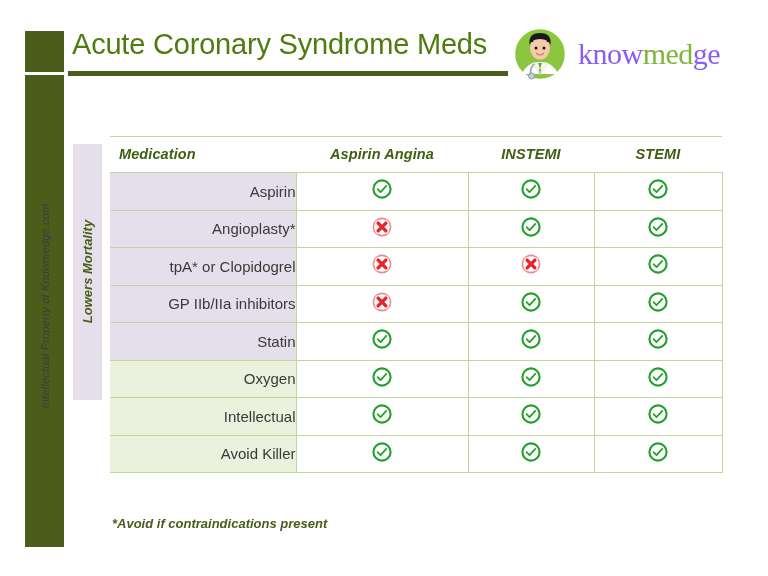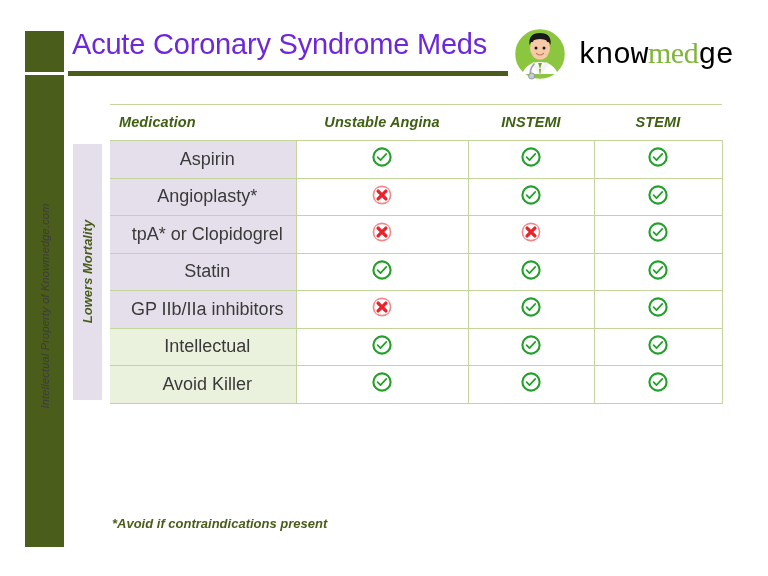--- a/index.html
+++ b/index.html
@@ -51,21 +51,21 @@
     letter-spacing: 0.2px;
   }
 
   
   #title {
     position: absolute;
     left: 72px;
     top: 28px;
     font-size: 29px;
     font-weight: 400;
-    color: #6d28d9;
+    color: #4d7c0f;
     letter-spacing: -0.2px;
     white-space: nowrap;
   }
   #title-rule {
     position: absolute;
     left: 68px;
     top: 71px;
     width: 440px;
     height: 5px;
     background: #4A5D1B;
@@ -85,34 +85,35 @@
     height: 56px;
     position: relative;
   }
   #logo-wordmark {
     font-family: "Liberation Serif", serif;
     font-size: 30px;
     letter-spacing: -0.5px;
     line-height: 1;
     white-space: nowrap;
   }
-  #logo-wordmark .dark { color: #000000; font-family: Liberation Mono, monospace; }
+  #logo-wordmark .dark { color: #8b5cf6; }
   #logo-wordmark .green { color: #7FB539; text-align: center; }
 
   
   #table-wrap {
     position: absolute;
     left: 110px;
     top: 104px;
     width: 612px;
   }
   table.med-table {
     border-collapse: collapse;
     width: 612px;
     table-layout: fixed;
+    margin-top: 32px;
   }
   table.med-table col.c-med    { width: 186px; }
   table.med-table col.c-ua     { width: 172px; }
   table.med-table col.c-nstemi { width: 126px; }
   table.med-table col.c-stemi  { width: 128px; }
 
   thead th {
     font-style: italic;
     font-weight: bold;
     font-size: 14.5px;
@@ -130,23 +131,23 @@
 
   tbody td {
     height: 36.5px;
     border: 1px solid #C2D69B;
     text-align: center;
     vertical-align: middle;
     background: #ffffff;
     padding: 0;
   }
   tbody td.med-name {
-    text-align: center;
+    text-align: right;
     padding-left: 9px;
-    font-size: 18px;
+    font-size: 15px;
     color: #3A3A3A;
     border-left: none;
     border-right: none;
   }
   tbody tr.grp-mortality td.med-name { background: #E5DFEB; }
   tbody tr.grp-symptom   td.med-name { background: #EAF1DC; }
   tbody tr.grp-symptom   td.med-name { border-top: 1px solid #C2D69B; }
 
   
   .icon-cell-inner {
@@ -233,21 +234,21 @@
   <table class="med-table">
     <colgroup>
       <col class="c-med">
         <col class="c-ua">
         <col class="c-nstemi">
         <col class="c-stemi">
     </colgroup>
     <thead>
       <tr>
         <th class="med-head">Medication</th>
-        <th>Unstable Angina</th>
+        <th>Aspirin Angina</th>
         <th>INSTEMI</th>
         <th>STEMI</th>
       </tr>
     </thead>
     <tbody id="table-body">
         <tr class="grp-mortality">
           <td class="med-name">Aspirin</td>
           <td><span class="icon-cell-inner"><svg class="stat" width="22" height="22" viewBox="0 0 22 22">
                 <circle cx="11" cy="11" r="8.6" fill="none" stroke="#22A02A" stroke-width="2.1"></circle>
                 <path d="M6.6 11.2 L9.5 14.1 L15.3 7.8" fill="none" stroke="#22A02A" stroke-width="1.7" stroke-linecap="round" stroke-linejoin="round"></path>
@@ -288,50 +289,65 @@
                 <circle cx="11" cy="11" r="8.6" fill="none" stroke="#E8232A" stroke-width="1.6" opacity="0.55"></circle>
                 <path d="M7.1 7.1 L14.9 14.9 M14.9 7.1 L7.1 14.9" stroke="#ffffff" stroke-width="5.6" stroke-linecap="round"></path>
                 <path d="M7.1 7.1 L14.9 14.9 M14.9 7.1 L7.1 14.9" stroke="#E8232A" stroke-width="3.4" stroke-linecap="round"></path>
               </svg></span></td>
           <td><span class="icon-cell-inner"><svg class="stat" width="22" height="22" viewBox="0 0 22 22">
                 <circle cx="11" cy="11" r="8.6" fill="none" stroke="#22A02A" stroke-width="2.1"></circle>
                 <path d="M6.6 11.2 L9.5 14.1 L15.3 7.8" fill="none" stroke="#22A02A" stroke-width="1.7" stroke-linecap="round" stroke-linejoin="round"></path>
               </svg></span></td>
         </tr>
         <tr class="grp-mortality">
-          <td class="med-name">Statin</td>
-          <td><span class="icon-cell-inner"><svg class="stat" width="22" height="22" viewBox="0 0 22 22">
-                <circle cx="11" cy="11" r="8.6" fill="none" stroke="#22A02A" stroke-width="2.1"></circle>
-                <path d="M6.6 11.2 L9.5 14.1 L15.3 7.8" fill="none" stroke="#22A02A" stroke-width="1.7" stroke-linecap="round" stroke-linejoin="round"></path>
-              </svg></span></td>
-          <td><span class="icon-cell-inner"><svg class="stat" width="22" height="22" viewBox="0 0 22 22">
-                <circle cx="11" cy="11" r="8.6" fill="none" stroke="#22A02A" stroke-width="2.1"></circle>
-                <path d="M6.6 11.2 L9.5 14.1 L15.3 7.8" fill="none" stroke="#22A02A" stroke-width="1.7" stroke-linecap="round" stroke-linejoin="round"></path>
-              </svg></span></td>
-          <td><span class="icon-cell-inner"><svg class="stat" width="22" height="22" viewBox="0 0 22 22">
-                <circle cx="11" cy="11" r="8.6" fill="none" stroke="#22A02A" stroke-width="2.1"></circle>
-                <path d="M6.6 11.2 L9.5 14.1 L15.3 7.8" fill="none" stroke="#22A02A" stroke-width="1.7" stroke-linecap="round" stroke-linejoin="round"></path>
-              </svg></span></td>
-        </tr>
-        <tr class="grp-mortality">
           <td class="med-name">GP IIb/IIa inhibitors</td>
           <td><span class="icon-cell-inner"><svg class="stat" width="22" height="22" viewBox="0 0 22 22">
                 <circle cx="11" cy="11" r="8.6" fill="none" stroke="#E8232A" stroke-width="1.6" opacity="0.55"></circle>
                 <path d="M7.1 7.1 L14.9 14.9 M14.9 7.1 L7.1 14.9" stroke="#ffffff" stroke-width="5.6" stroke-linecap="round"></path>
                 <path d="M7.1 7.1 L14.9 14.9 M14.9 7.1 L7.1 14.9" stroke="#E8232A" stroke-width="3.4" stroke-linecap="round"></path>
               </svg></span></td>
           <td><span class="icon-cell-inner"><svg class="stat" width="22" height="22" viewBox="0 0 22 22">
                 <circle cx="11" cy="11" r="8.6" fill="none" stroke="#22A02A" stroke-width="2.1"></circle>
                 <path d="M6.6 11.2 L9.5 14.1 L15.3 7.8" fill="none" stroke="#22A02A" stroke-width="1.7" stroke-linecap="round" stroke-linejoin="round"></path>
               </svg></span></td>
           <td><span class="icon-cell-inner"><svg class="stat" width="22" height="22" viewBox="0 0 22 22">
                 <circle cx="11" cy="11" r="8.6" fill="none" stroke="#22A02A" stroke-width="2.1"></circle>
                 <path d="M6.6 11.2 L9.5 14.1 L15.3 7.8" fill="none" stroke="#22A02A" stroke-width="1.7" stroke-linecap="round" stroke-linejoin="round"></path>
               </svg></span></td>
         </tr>
+        <tr class="grp-mortality">
+          <td class="med-name">Statin</td>
+          <td><span class="icon-cell-inner"><svg class="stat" width="22" height="22" viewBox="0 0 22 22">
+                <circle cx="11" cy="11" r="8.6" fill="none" stroke="#22A02A" stroke-width="2.1"></circle>
+                <path d="M6.6 11.2 L9.5 14.1 L15.3 7.8" fill="none" stroke="#22A02A" stroke-width="1.7" stroke-linecap="round" stroke-linejoin="round"></path>
+              </svg></span></td>
+          <td><span class="icon-cell-inner"><svg class="stat" width="22" height="22" viewBox="0 0 22 22">
+                <circle cx="11" cy="11" r="8.6" fill="none" stroke="#22A02A" stroke-width="2.1"></circle>
+                <path d="M6.6 11.2 L9.5 14.1 L15.3 7.8" fill="none" stroke="#22A02A" stroke-width="1.7" stroke-linecap="round" stroke-linejoin="round"></path>
+              </svg></span></td>
+          <td><span class="icon-cell-inner"><svg class="stat" width="22" height="22" viewBox="0 0 22 22">
+                <circle cx="11" cy="11" r="8.6" fill="none" stroke="#22A02A" stroke-width="2.1"></circle>
+                <path d="M6.6 11.2 L9.5 14.1 L15.3 7.8" fill="none" stroke="#22A02A" stroke-width="1.7" stroke-linecap="round" stroke-linejoin="round"></path>
+              </svg></span></td>
+        </tr>
+        <tr class="grp-symptom">
+          <td class="med-name">Oxygen</td>
+          <td><span class="icon-cell-inner"><svg class="stat" width="22" height="22" viewBox="0 0 22 22">
+                <circle cx="11" cy="11" r="8.6" fill="none" stroke="#22A02A" stroke-width="2.1"></circle>
+                <path d="M6.6 11.2 L9.5 14.1 L15.3 7.8" fill="none" stroke="#22A02A" stroke-width="1.7" stroke-linecap="round" stroke-linejoin="round"></path>
+              </svg></span></td>
+          <td><span class="icon-cell-inner"><svg class="stat" width="22" height="22" viewBox="0 0 22 22">
+                <circle cx="11" cy="11" r="8.6" fill="none" stroke="#22A02A" stroke-width="2.1"></circle>
+                <path d="M6.6 11.2 L9.5 14.1 L15.3 7.8" fill="none" stroke="#22A02A" stroke-width="1.7" stroke-linecap="round" stroke-linejoin="round"></path>
+              </svg></span></td>
+          <td><span class="icon-cell-inner"><svg class="stat" width="22" height="22" viewBox="0 0 22 22">
+                <circle cx="11" cy="11" r="8.6" fill="none" stroke="#22A02A" stroke-width="2.1"></circle>
+                <path d="M6.6 11.2 L9.5 14.1 L15.3 7.8" fill="none" stroke="#22A02A" stroke-width="1.7" stroke-linecap="round" stroke-linejoin="round"></path>
+              </svg></span></td>
+        </tr>
         <tr class="grp-symptom">
           <td class="med-name">Intellectual</td>
           <td><span class="icon-cell-inner"><svg class="stat" width="22" height="22" viewBox="0 0 22 22">
                 <circle cx="11" cy="11" r="8.6" fill="none" stroke="#22A02A" stroke-width="2.1"></circle>
                 <path d="M6.6 11.2 L9.5 14.1 L15.3 7.8" fill="none" stroke="#22A02A" stroke-width="1.7" stroke-linecap="round" stroke-linejoin="round"></path>
               </svg></span></td>
           <td><span class="icon-cell-inner"><svg class="stat" width="22" height="22" viewBox="0 0 22 22">
                 <circle cx="11" cy="11" r="8.6" fill="none" stroke="#22A02A" stroke-width="2.1"></circle>
                 <path d="M6.6 11.2 L9.5 14.1 L15.3 7.8" fill="none" stroke="#22A02A" stroke-width="1.7" stroke-linecap="round" stroke-linejoin="round"></path>
               </svg></span></td>

